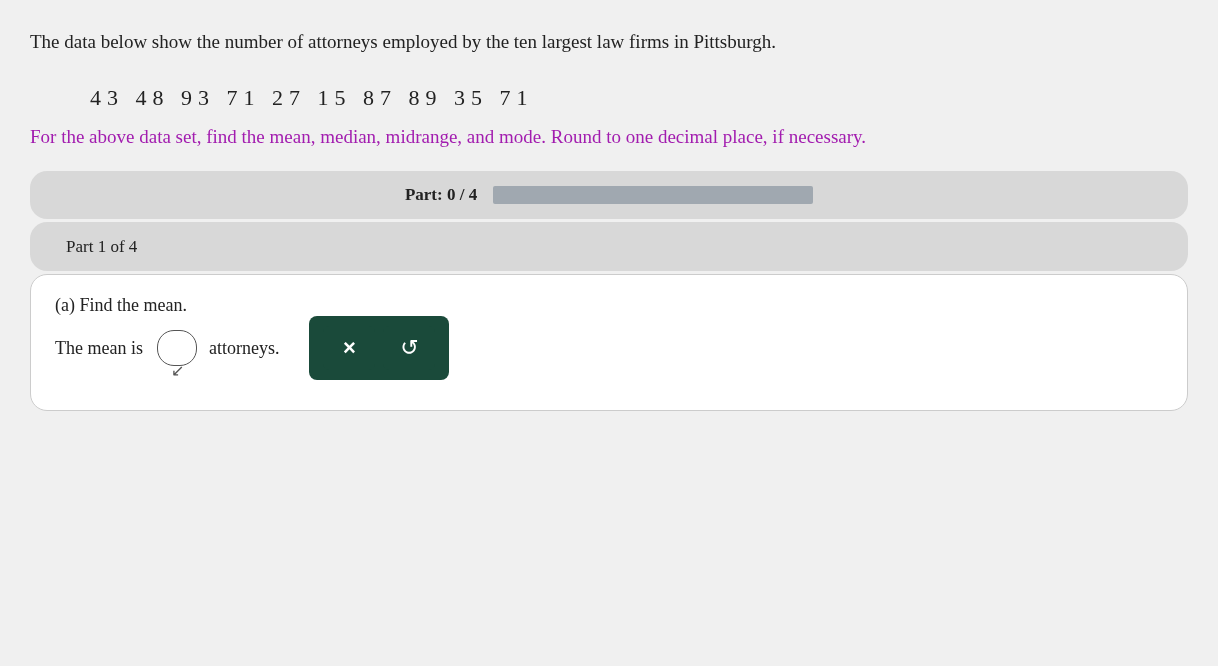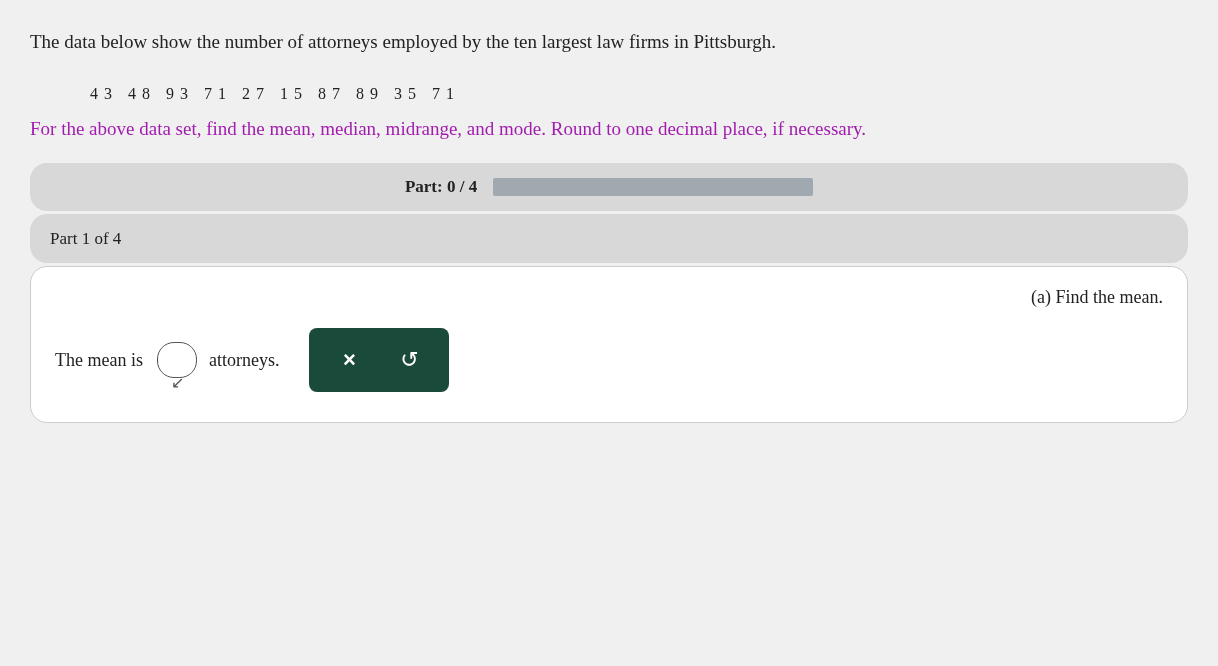--- a/index.html
+++ b/index.html
@@ -25,21 +25,21 @@
     }
 
     .problem-text {
       font-size: 19px;
       line-height: 1.5;
       margin-bottom: 10px;
       color: #222;
     }
 
     .data-values {
-      font-size: 16px;
+      font-size: 22px;
       letter-spacing: 6px;
       margin: 28px 0 12px 60px;
       color: #222;
     }
 
     .instruction-text {
       font-size: 19px;
       line-height: 1.5;
       margin-bottom: 20px;
       color: #a21caf;
@@ -76,40 +76,38 @@
 
     .progress-bar-fill {
       height: 100%;
       background-color: #a0a8b0;
       border-radius: 2px;
       width: 0%;
     }
 
     .part-section {
       background-color: #d8d8d8;
-      padding: 14px 20px;
+      padding: 14px 36px;
       margin-bottom: 3px;
     }
 
     .part-header {
       font-size: 17px;
       color: #222;
     }
 
     .answer-section {
       background-color: #ffffff;
       padding: 20px 24px 30px 24px;
       border: 1px solid #ccc;
     }
 
     .find-instruction {
       font-size: 18px;
-      margin-bottom: 20px;
-      color: #222;
-      text-align: right;
+      color: #222;
     }
 
     .answer-row {
       display: flex;
       align-items: center;
       gap: 12px;
       flex-wrap: wrap;
     }
 
     .mean-label {

